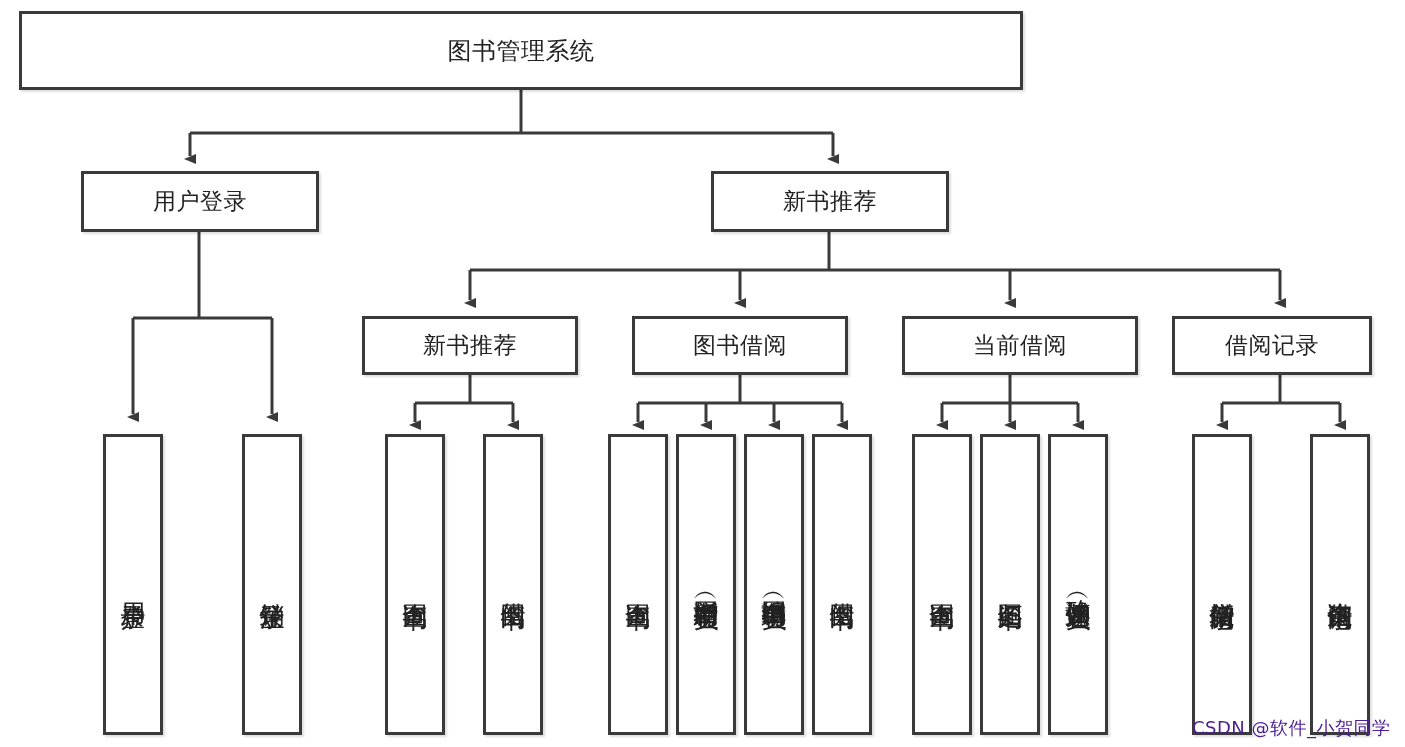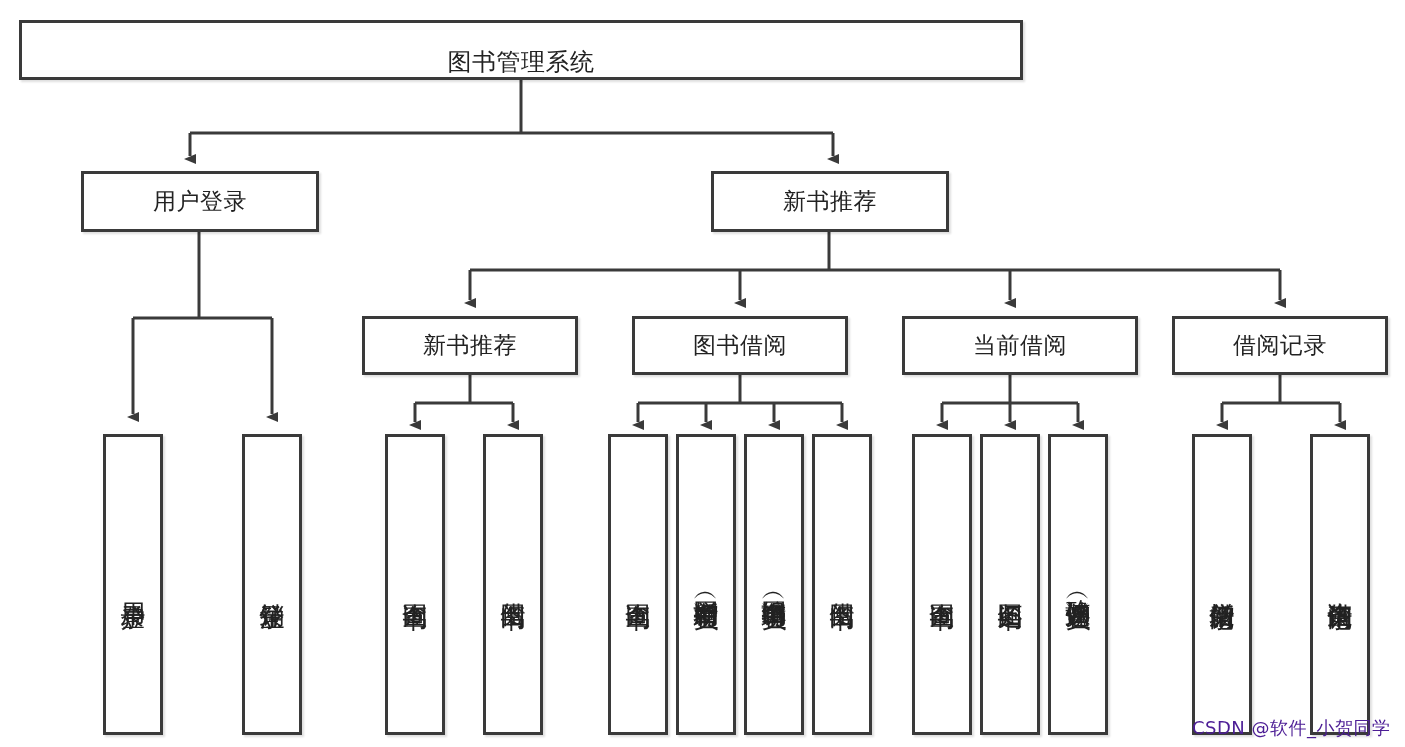--- a/index.html
+++ b/index.html
@@ -113,41 +113,41 @@
       <path d="M1010,403 L1010,422" marker-end="url(#arrow)"></path>
       <path d="M1078,403 L1078,422" marker-end="url(#arrow)"></path>
 
       <path d="M1280,375 L1280,403"></path>
       <path d="M1222,403 L1340,403"></path>
       <path d="M1222,403 L1222,422" marker-end="url(#arrow)"></path>
       <path d="M1340,403 L1340,422" marker-end="url(#arrow)"></path>
     </g>
   </svg>
 
-  <div class="node root" style="left:19px; top:20px; width:1004px; height:60px;align-items:flex-end;">
+  <div class="node root" style="left:19px; top:11px; width:1004px; height:79px;">
     <span class="label">图书管理系统</span>
   </div>
 
   <div class="node" style="left:81px; top:171px; width:238px; height:61px;">
     <span class="label">用户登录</span>
   </div>
   <div class="node" style="left:711px; top:171px; width:238px; height:61px;">
     <span class="label">新书推荐</span>
   </div>
 
   <div class="node" style="left:632px; top:316px; width:216px; height:59px;">
     <span class="label">图书借阅</span>
   </div>
   <div class="node" style="left:362px; top:316px; width:216px; height:59px;">
     <span class="label">新书推荐</span>
   </div>
   <div class="node" style="left:902px; top:316px; width:236px; height:59px;">
     <span class="label">当前借阅</span>
   </div>
-  <div class="node" style="left:1172px; top:316px; width:216px; height:59px;">
+  <div class="node" style="left:1172px; top:316px; width:200px; height:59px;">
     <span class="label">借阅记录</span>
   </div>
 
   <div class="node leaf" style="left:103px; top:434px; width:60px; height:301px;">
     <span class="label">用户登录</span>
   </div>
   <div class="node leaf" style="left:242px; top:434px; width:60px; height:301px;">
     <span class="label">注销登录</span>
   </div>
 

